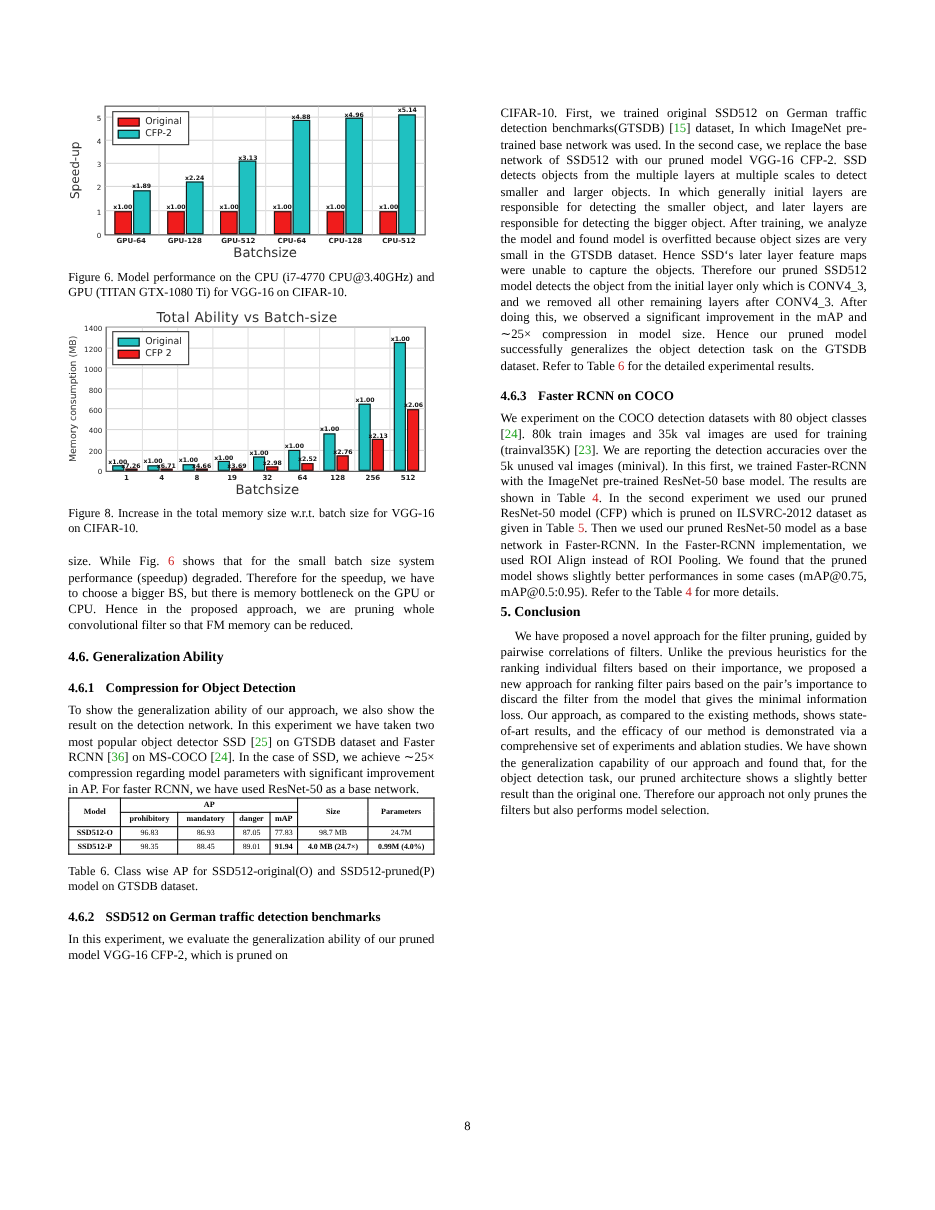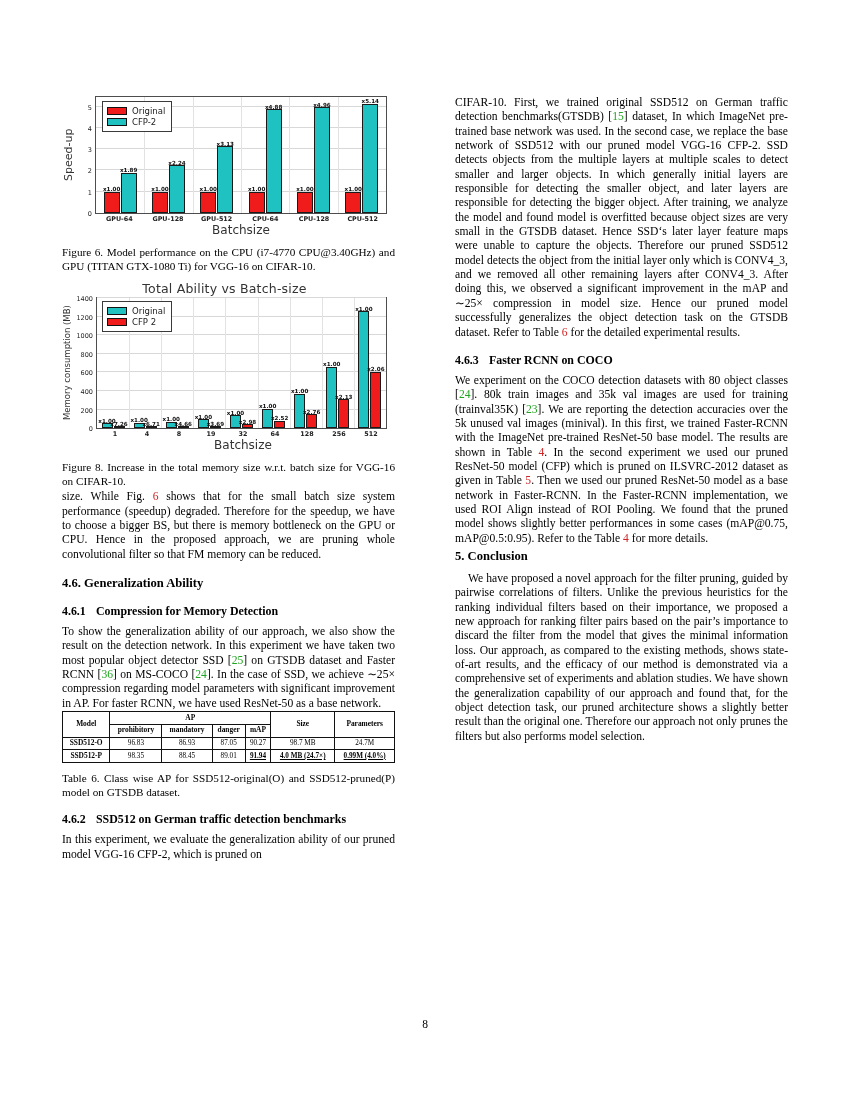--- a/index.html
+++ b/index.html
@@ -31,21 +31,21 @@
   .col-right { left: 455px; }
 
   p.body {
     margin: 0 0 0 0;
     font-size: 11.6px;
     line-height: 14.35px;
     text-align: justify;
     text-justify: inter-word;
     hyphens: none;
   }
-  p.gap { margin-top: 2px; }
+  p.gap { margin-top: 16px; }
   .indent { text-indent: 13px; }
 
   .cite { color: #21a521; }
   .cite-red { color: #cf2222; }
 
   h2.sec {
     font-size: 12.6px;
     font-weight: bold;
     margin: 14px 0 8px 0;
     line-height: 15px;
@@ -209,21 +209,21 @@
   }
   table.restable td, table.restable th {
     border: 0.8px solid #111;
     text-align: center;
     padding: 1.6px 1px;
     line-height: 1.15;
     font-weight: normal;
   }
   table.restable th { font-weight: bold; font-size: 7.4px; }
   table.restable td.model { font-weight: bold; font-size: 7.4px; }
-  table.restable td.b { font-weight: bold; text-decoration: underline; }
+  table.restable td.b { font-weight: bold; }
 
   .pagenum {
     position: absolute;
     left: 0; right: 0;
     top: 1018px;
     text-align: center;
     font-size: 11.5px;
   }
 </style>
 </head>
@@ -475,21 +475,21 @@
           <div class="xlabel" style="flex:1 1 auto;">Batchsize</div>
         </div>
       </div>
       <div class="caption">Figure 8. Increase in the total memory size w.r.t. batch size for VGG-16 on CIFAR-10.</div>
     </div>
 
     <p class="body gap"><span>size. While Fig. </span><span class="cite-red">6</span><span> shows that for the small batch size system performance (speedup) degraded. Therefore for the speedup, we have to choose a bigger BS, but there is memory bottleneck on the GPU or CPU. Hence in the proposed approach, we are pruning whole convolutional filter so that FM memory can be reduced.</span></p>
 
     <h2 class="sec">4.6. Generalization Ability</h2>
 
-    <h3 class="subsec"><span class="num">4.6.1</span><span>Compression for Memory Detection</span></h3>
+    <h3 class="subsec"><span class="num">4.6.1</span><span>Compression for Object Detection</span></h3>
 
     <p class="body"><span>To show the generalization ability of our approach, we also show the result on the detection network. In this experiment we have taken two most popular object detector SSD [</span><span class="cite">25</span><span>] on GTSDB dataset and Faster RCNN [</span><span class="cite">36</span><span>] on MS-COCO [</span><span class="cite">24</span><span>]. In the case of SSD, we achieve ∼25× compression regarding model parameters with significant improvement in AP. For faster RCNN, we have used ResNet-50 as a base network.</span></p>
 
     <div style="margin-top:0;">
       <table class="restable">
         <thead>
           <tr>
             <th rowspan="2">Model</th>
             <th colspan="4">AP</th>
             <th rowspan="2">Size</th>
@@ -501,21 +501,21 @@
             <th>danger</th>
             <th>mAP</th>
           </tr>
         </thead>
         <tbody id="t6-body">
             <tr>
               <td class="model">SSD512-O</td>
               <td>96.83</td>
               <td>86.93</td>
               <td>87.05</td>
-              <td>90.27</td>
+              <td>77.83</td>
               <td>98.7 MB</td>
               <td>24.7M</td>
             </tr>
             <tr>
               <td class="model">SSD512-P</td>
               <td>98.35</td>
               <td>88.45</td>
               <td>89.01</td>
               <td class="b">91.94</td>
               <td class="b">4.0 MB (24.7×)</td>

